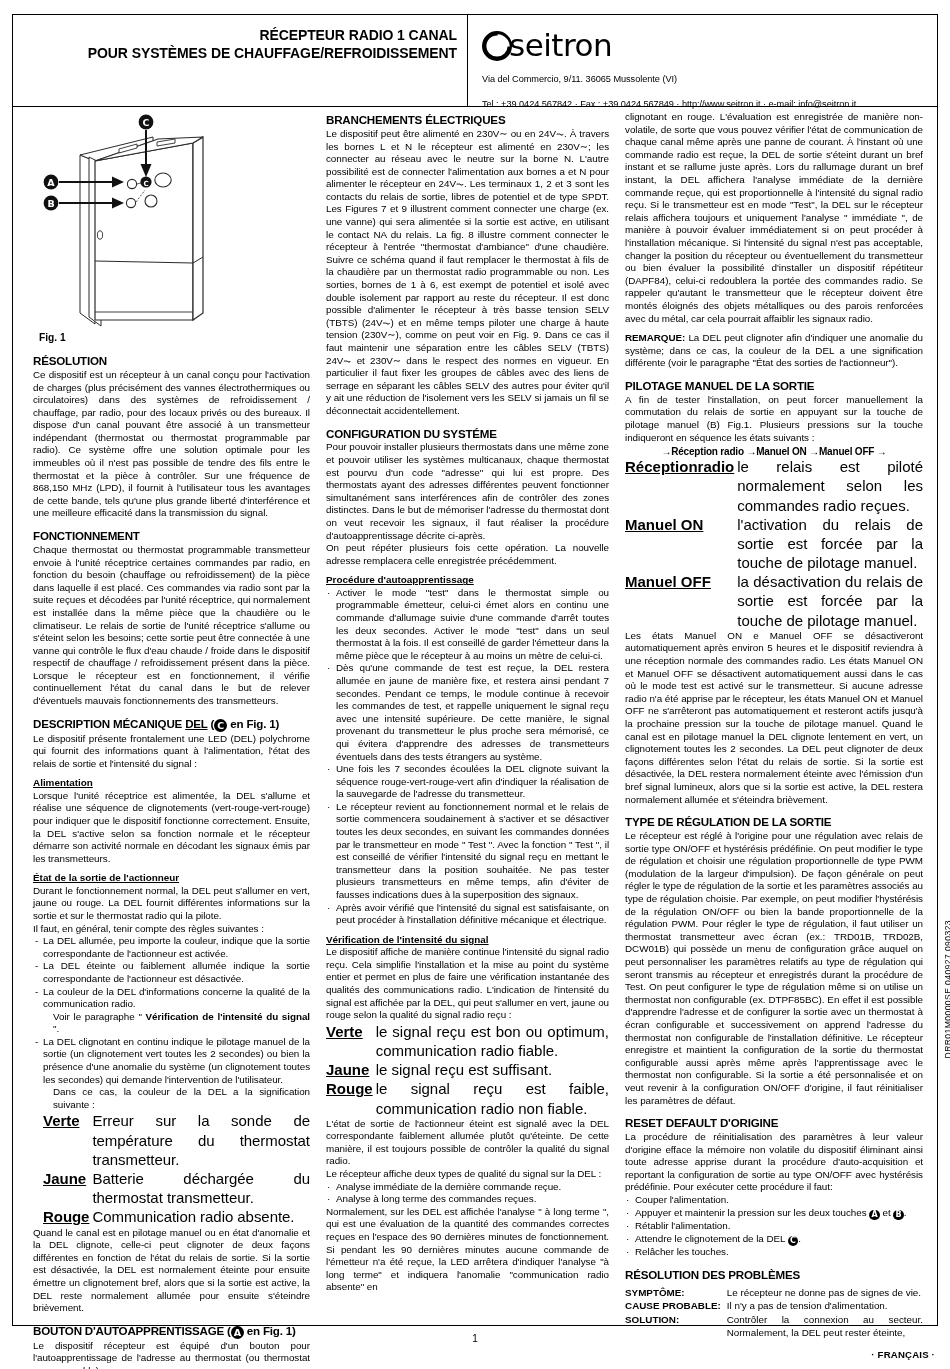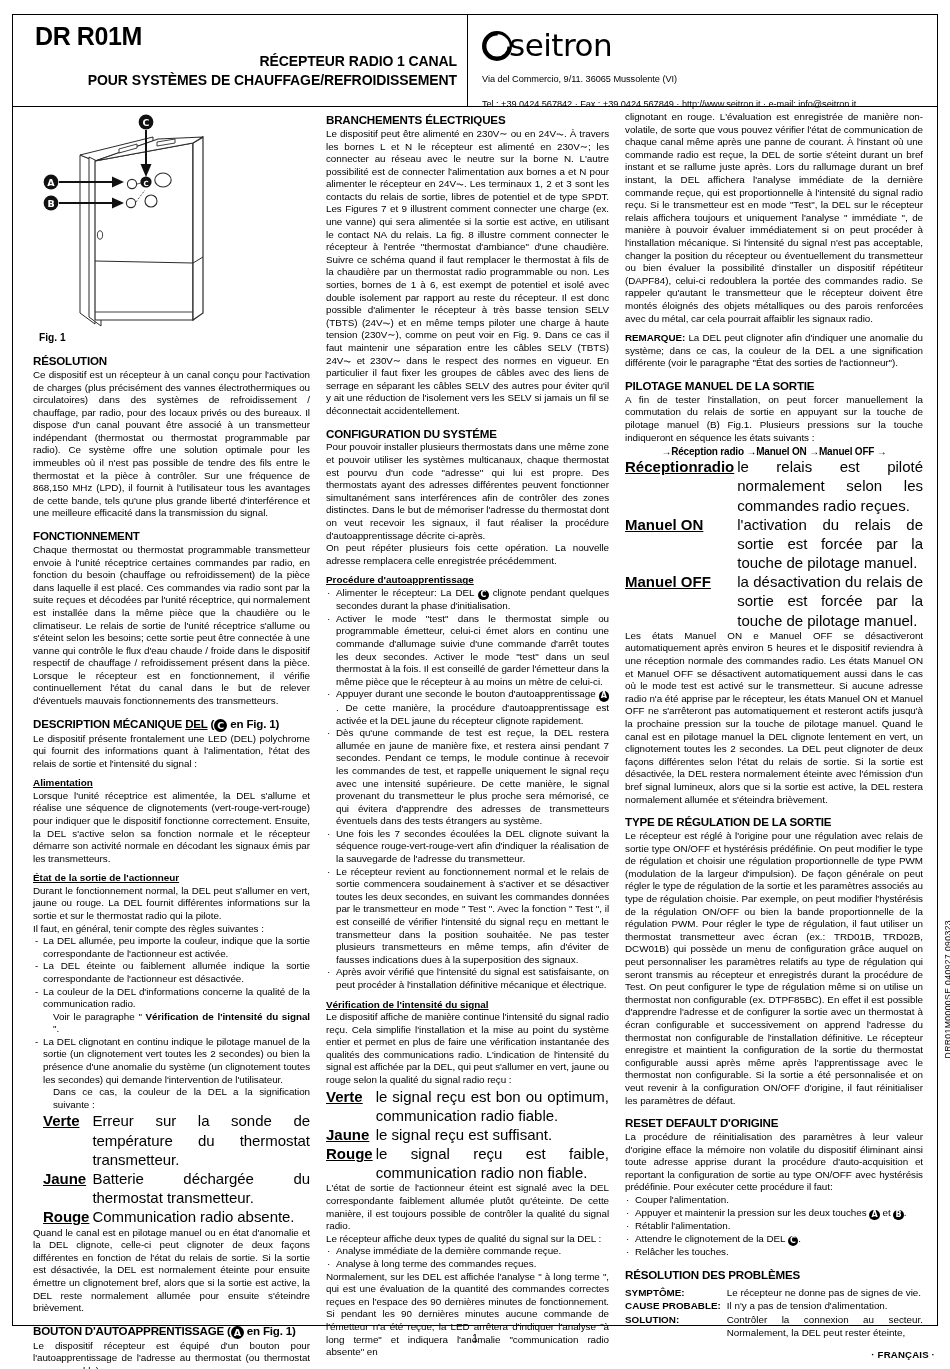--- a/index.html
+++ b/index.html
@@ -78,21 +78,20 @@
               letter-spacing: 0.4px; }
 </style>
 </head>
 <body>
 
 <div class="page">
   <div class="frame">
 
     <div class="header">
       <div class="header-left">
-        <div class="prod-code">DR R01M</div>
         <div class="prod-sub">
           <div>RÉCEPTEUR RADIO 1 CANAL</div>
           <div>POUR SYSTÈMES DE CHAUFFAGE/REFROIDISSEMENT</div>
         </div>
       </div>
       <div class="header-right">
         <div class="logo-row">
           <span class="logo-mark">
             <svg width="30" height="30" viewBox="0 0 30 30">
               <path d="M15,1.5 A13.5,13.5 0 1 0 15,28.5 A13.5,13.5 0 0 0 15,1.5 Z
@@ -223,23 +222,21 @@
       <div class="col col2">
         <h2 class="sec first">BRANCHEMENTS ÉLECTRIQUES</h2>
         <p class="t">Le dispositif peut être alimenté en 230V∼ ou en 24V⏦. À travers les bornes L et N le récepteur est alimenté en 230V∼; les connecter au réseau avec le neutre sur la borne N. L'autre possibilité est de connecter l'alimentation aux bornes a et N pour alimenter le récepteur en 24V⏦. Les terminaux 1, 2 et 3 sont les contacts du relais de sortie, libres de potentiel et de type SPDT. Les Figures 7 et 9 illustrent comment connecter une charge (ex. une vanne) qui sera alimentée si la sortie est active, en utilisant le contact NA du relais. La fig. 8 illustre comment connecter le récepteur à l'entrée "thermostat d'ambiance" d'une chaudière. Suivre ce schéma quand il faut remplacer le thermostat à fils de la chaudière par un thermostat radio programmable ou non. Les sorties, bornes de 1 à 6, est exempt de potentiel et isolé avec double isolement par rapport au reste du récepteur. Il est donc possible d'alimenter le récepteur à très basse tension SELV (TBTS) (24V⏦) et en même temps piloter une charge à haute tension (230V∼), comme on peut voir en Fig. 9. Dans ce cas il faut maintenir une séparation entre les câbles SELV (TBTS) 24V⏦ et 230V∼ dans le respect des normes en vigueur. En particulier il faut fixer les groupes de câbles avec des liens de serrage en séparant les câbles SELV des autres pour éviter qu'il y ait une réduction de l'isolement vers les SELV si jamais un fil se déconnectait accidentellement.</p>
 
         <h2 class="sec">CONFIGURATION DU SYSTÉME</h2>
         <p class="t">Pour pouvoir installer plusieurs thermostats dans une même zone et pouvoir utiliser les systèmes multicanaux, chaque thermostat est pourvu d'un code "adresse" qui lui est propre. Des thermostats ayant des adresses différentes peuvent fonctionner simultanément sans interférences afin de contrôler des zones distinctes. Dans le but de mémoriser l'adresse du thermostat dont on veut recevoir les signaux, il faut réaliser la procédure d'autoapprentissage décrite ci-après.</p>
         <p class="t">On peut répéter plusieurs fois cette opération. La nouvelle adresse remplacera celle enregistrée précédemment.</p>
 
         <h3 class="subsec">Procédure d'autoapprentissage</h3>
         <ul class="bullets dot">
-          <li><span>Alimenter le récepteur: La DEL </span><span class="cb">C</span><span> clignote pendant quelques secondes durant la phase d'initialisation.</span></li>
           <li>Activer le mode "test" dans le thermostat simple ou programmable émetteur, celui-ci émet alors en continu une commande d'allumage suivie d'une commande d'arrêt toutes les deux secondes. Activer le mode "test" dans un seul thermostat à la fois. Il est conseillé de garder l'émetteur dans la même pièce que le récepteur à au moins un mètre de celui-ci.</li>
-          <li><span>Appuyer durant une seconde le bouton d'autoapprentissage </span><span class="cb">A</span><span>. De cette manière, la procédure d'autoapprentissage est activée et la DEL jaune du récepteur clignote rapidement.</span></li>
           <li>Dès qu'une commande de test est reçue, la DEL restera allumée en jaune de manière fixe, et restera ainsi pendant 7 secondes. Pendant ce temps, le module continue à recevoir les commandes de test, et rappelle uniquement le signal reçu avec une intensité supérieure. De cette manière, le signal provenant du transmetteur le plus proche sera mémorisé, ce qui évitera d'apprendre des adresses de transmetteurs éventuels dans des tests étrangers au système.</li>
           <li>Une fois les 7 secondes écoulées la DEL clignote suivant la séquence rouge-vert-rouge-vert afin d'indiquer la réalisation de la sauvegarde de l'adresse du transmetteur.</li>
           <li>Le récepteur revient au fonctionnement normal et le relais de sortie commencera soudainement à s'activer et se désactiver toutes les deux secondes, en suivant les commandes données par le transmetteur en mode " Test ". Avec la fonction " Test ", il est conseillé de vérifier l'intensité du signal reçu en mettant le transmetteur dans la position souhaitée. Ne pas tester plusieurs transmetteurs en même temps, afin d'éviter de fausses indications dues à la superposition des signaux.</li>
           <li>Après avoir vérifié que l'intensité du signal est satisfaisante, on peut procéder à l'installation définitive mécanique et électrique.</li>
         </ul>
 
         <h3 class="subsec">Vérification de l'intensité du signal</h3>
         <p class="t">Le dispositif affiche de manière continue l'intensité du signal radio reçu. Cela simplifie l'installation et la mise au point du système entier et permet en plus de faire une vérification instantanée des qualités des communications radio. L'indication de l'intensité du signal est affichée par la DEL, qui peut s'allumer en vert, jaune ou rouge selon la qualité du signal radio reçu :</p>
         <table class="statetbl">
           <tbody>

